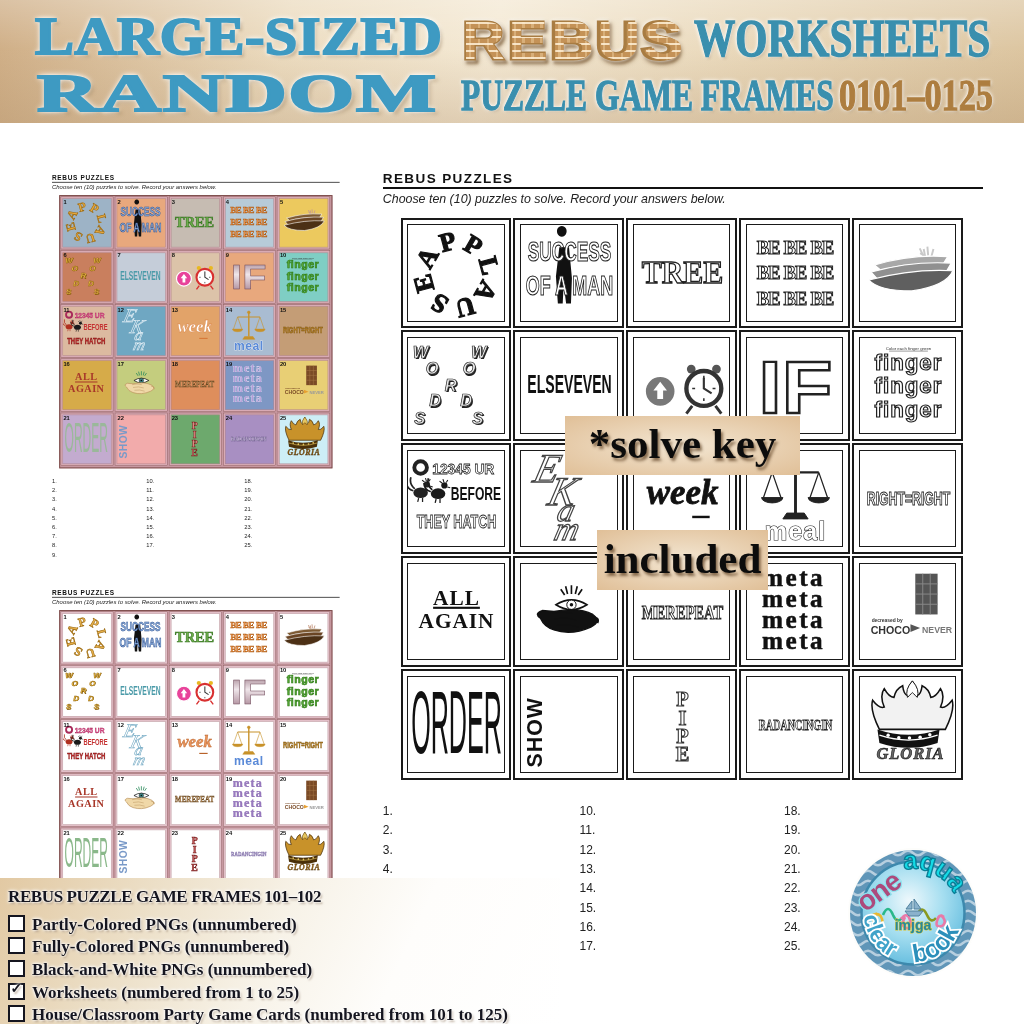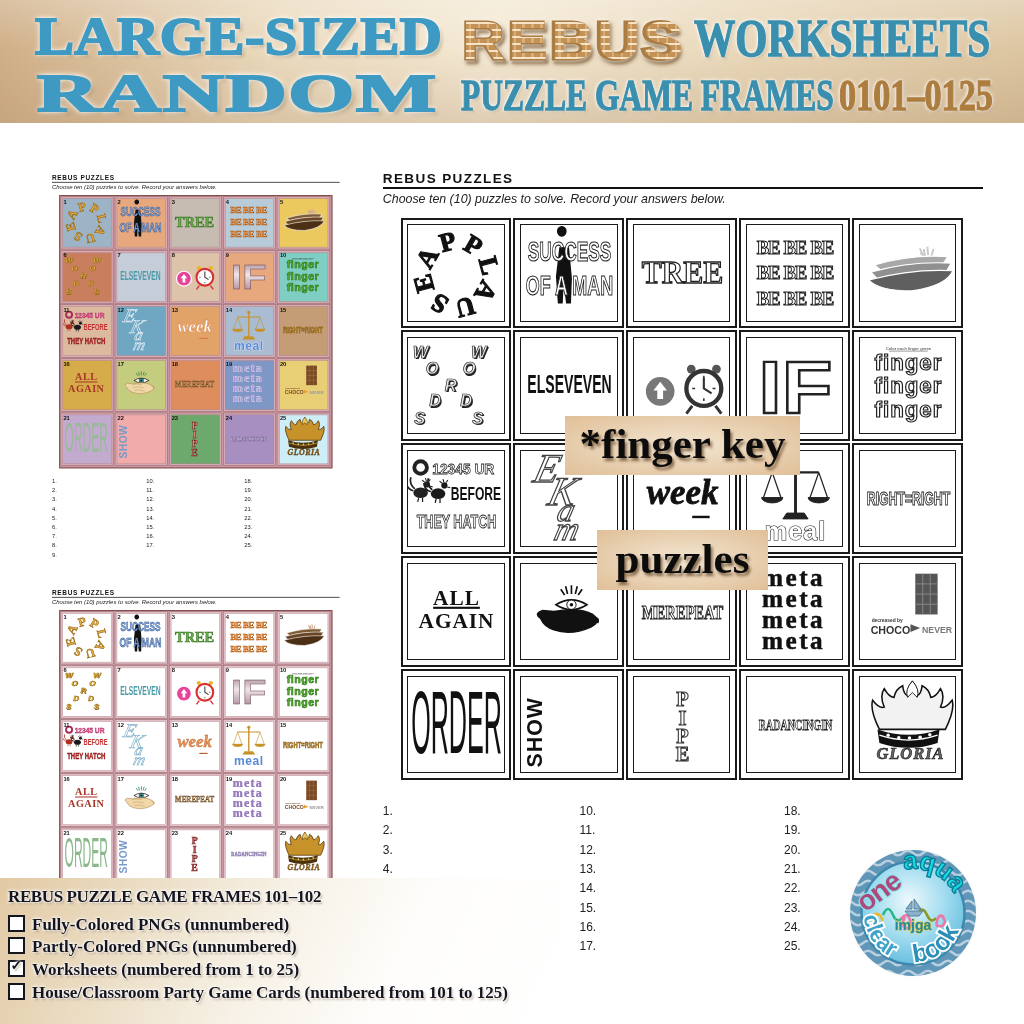--- a/index.html
+++ b/index.html
@@ -342,24 +342,24 @@
     <div style="position:absolute;left:401.2px;top:652.3px;font:12px 'Liberation Sans';color:#222">19.</div>
     <div style="position:absolute;left:401.2px;top:671.6px;font:12px 'Liberation Sans';color:#222">20.</div>
     <div style="position:absolute;left:401.2px;top:690.9px;font:12px 'Liberation Sans';color:#222">21.</div>
     <div style="position:absolute;left:401.2px;top:710.2px;font:12px 'Liberation Sans';color:#222">22.</div>
     <div style="position:absolute;left:401.2px;top:729.5px;font:12px 'Liberation Sans';color:#222">23.</div>
     <div style="position:absolute;left:401.2px;top:748.8px;font:12px 'Liberation Sans';color:#222">24.</div>
     <div style="position:absolute;left:401.2px;top:768.1px;font:12px 'Liberation Sans';color:#222">25.</div>
 </div>
 
 <div class="abs" style="left:565px;top:416px;width:235px;height:59px;background:radial-gradient(ellipse at 50% 50%, #f3e6d2 0%, #e0bf97 100%);z-index:20"></div>
-<div class="abs" style="left:565px;top:416px;width:235px;height:59px;z-index:21;text-align:center;font-family:'Liberation Serif';font-weight:bold;font-size:43px;color:#0c0c0c;text-shadow:2px 3px 3px rgba(90,60,30,0.7);line-height:56px">*finger key</div>
+<div class="abs" style="left:565px;top:416px;width:235px;height:59px;z-index:21;text-align:center;font-family:'Liberation Serif';font-weight:bold;font-size:43px;color:#0c0c0c;text-shadow:2px 3px 3px rgba(90,60,30,0.7);line-height:56px">*solve key</div>
 
 <div class="abs" style="left:597px;top:530px;width:171px;height:60px;background:radial-gradient(ellipse at 50% 50%, #f3e6d2 0%, #e0bf97 100%);z-index:20"></div>
-<div class="abs" style="left:597px;top:530px;width:171px;height:60px;z-index:21;text-align:center;font-family:'Liberation Serif';font-weight:bold;font-size:43px;color:#0c0c0c;text-shadow:2px 3px 3px rgba(90,60,30,0.7);line-height:58px">puzzles</div>
+<div class="abs" style="left:597px;top:530px;width:171px;height:60px;z-index:21;text-align:center;font-family:'Liberation Serif';font-weight:bold;font-size:43px;color:#0c0c0c;text-shadow:2px 3px 3px rgba(90,60,30,0.7);line-height:58px">included</div>
 
 <div class="sheet" style="left:52px;top:174.4px;width:294px;height:385px;transform:scale(0.4794);transform-origin:0 0">
 <div class="sheetTitle">REBUS PUZZLES</div>
     <div class="sheetRule"></div>
     <div class="sheetSub">Choose ten (10) puzzles to solve. Record your answers below.</div>
     <div style="position:absolute;left:15.3px;top:44.0px;width:565.5px;height:565.5px;border:2px solid #7a4a48;background:#c898a2"></div>
 <div style="position:absolute;left:17.8px;top:46.5px;width:110.6px;height:110.6px;border:1.6px solid #8a5a5a;background:#d8aab4;box-sizing:border-box">
 <div style="position:absolute;left:3.2px;top:3.2px;right:3.2px;bottom:3.2px;border:1px solid #b0848c;background:#9db3c6;box-sizing:border-box;overflow:hidden">
 <div style="position:absolute;left:0;top:0;width:100px;height:100px;transform:scale(0.97);transform-origin:0 0"><svg width="100" height="100" viewBox="0 0 100 100">
             <text x="22.3" y="35.0" transform="rotate(-60 22.3 35.0)" font-family="Liberation Serif" font-weight="bold" font-size="27" fill="#e8a83a" stroke="#9a6a14" stroke-width="1.2" text-anchor="middle" dominant-baseline="middle">A</text>
@@ -1046,24 +1046,25 @@
     <div style="position:absolute;left:401.2px;top:768.1px;font:12px 'Liberation Sans';color:#222">25.</div>
 </div>
 
 <div class="abs" style="left:0;top:878px;width:560px;height:146px;background:linear-gradient(115deg,#e2c9a3 0%,#ecdfc7 25%,#f7f2e7 48%,#fefdfb 70%,#fff 100%);z-index:15"></div>
 
 <div class="abs" style="left:8px;top:887px;z-index:16;font-family:'Liberation Serif';font-weight:bold;font-size:17px;color:#15151f;white-space:nowrap;
 text-shadow:0 0 2px #fff,0 0 3px #fff,0 0 4px #fff,1.5px 1.5px 2px rgba(120,90,60,0.5)">
 
 <div style="height:27.5px;letter-spacing:-0.4px">REBUS PUZZLE GAME FRAMES 101–102</div>
 
+<div style="height:22.7px"><span style="display:inline-block;width:13px;height:13px;border:2px solid #15151f;margin-right:7px;vertical-align:-2px;background:#fff"></span>Partly-Colored PNGs (unnumbered)</div>
+
 <div style="height:22.7px"><span style="display:inline-block;width:13px;height:13px;border:2px solid #15151f;margin-right:7px;vertical-align:-2px;background:#fff"></span>Fully-Colored PNGs (unnumbered)</div>
 
-<div style="height:22.7px"><span style="display:inline-block;width:13px;height:13px;border:2px solid #15151f;margin-right:7px;vertical-align:-2px;background:#fff"></span>Partly-Colored PNGs (unnumbered)</div>
-
+<div style="height:22.7px"><span style="display:inline-block;width:13px;height:13px;border:2px solid #15151f;margin-right:7px;vertical-align:-2px;background:#fff"></span>Black-and-White PNGs (unnumbered)</div>
 
 <div style="height:22.7px"><span style="display:inline-block;width:13px;height:13px;border:2px solid #15151f;position:relative;margin-right:7px;vertical-align:-2px;background:#fff"><span style="position:absolute;left:0.5px;top:-4.5px;font-size:14px;font-weight:bold">✓</span></span>Worksheets (numbered from 1 to 25)</div>
 
 <div style="height:22.7px"><span style="display:inline-block;width:13px;height:13px;border:2px solid #15151f;margin-right:7px;vertical-align:-2px;background:#fff"></span>House/Classroom Party Game Cards (numbered from 101 to 125)</div>
 </div>
 
 <svg class="abs" style="left:843px;top:845px;z-index:25" width="140" height="136" viewBox="-70 -68 140 136">
 <defs>
 <radialGradient id="bgrad" cx="0.46" cy="0.38" r="0.8">
 <stop offset="0" stop-color="#eef8fc"></stop>

